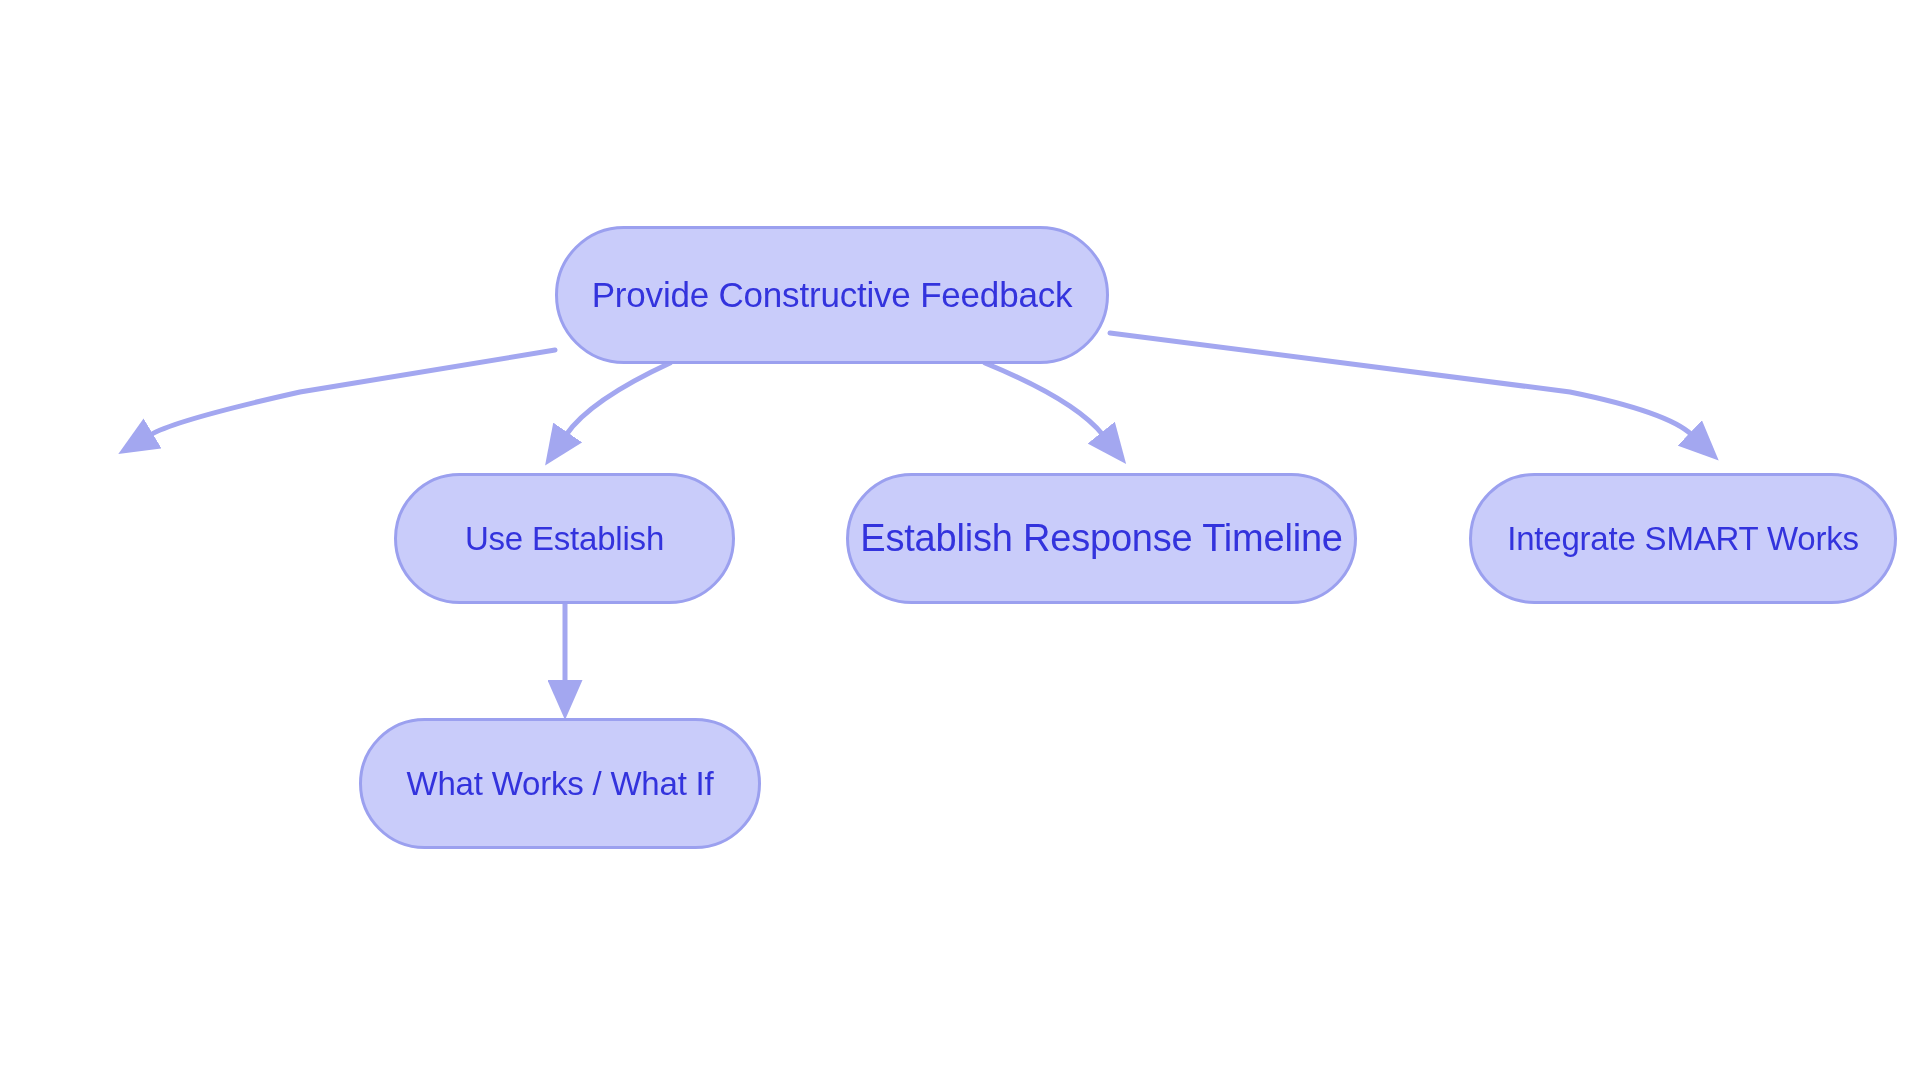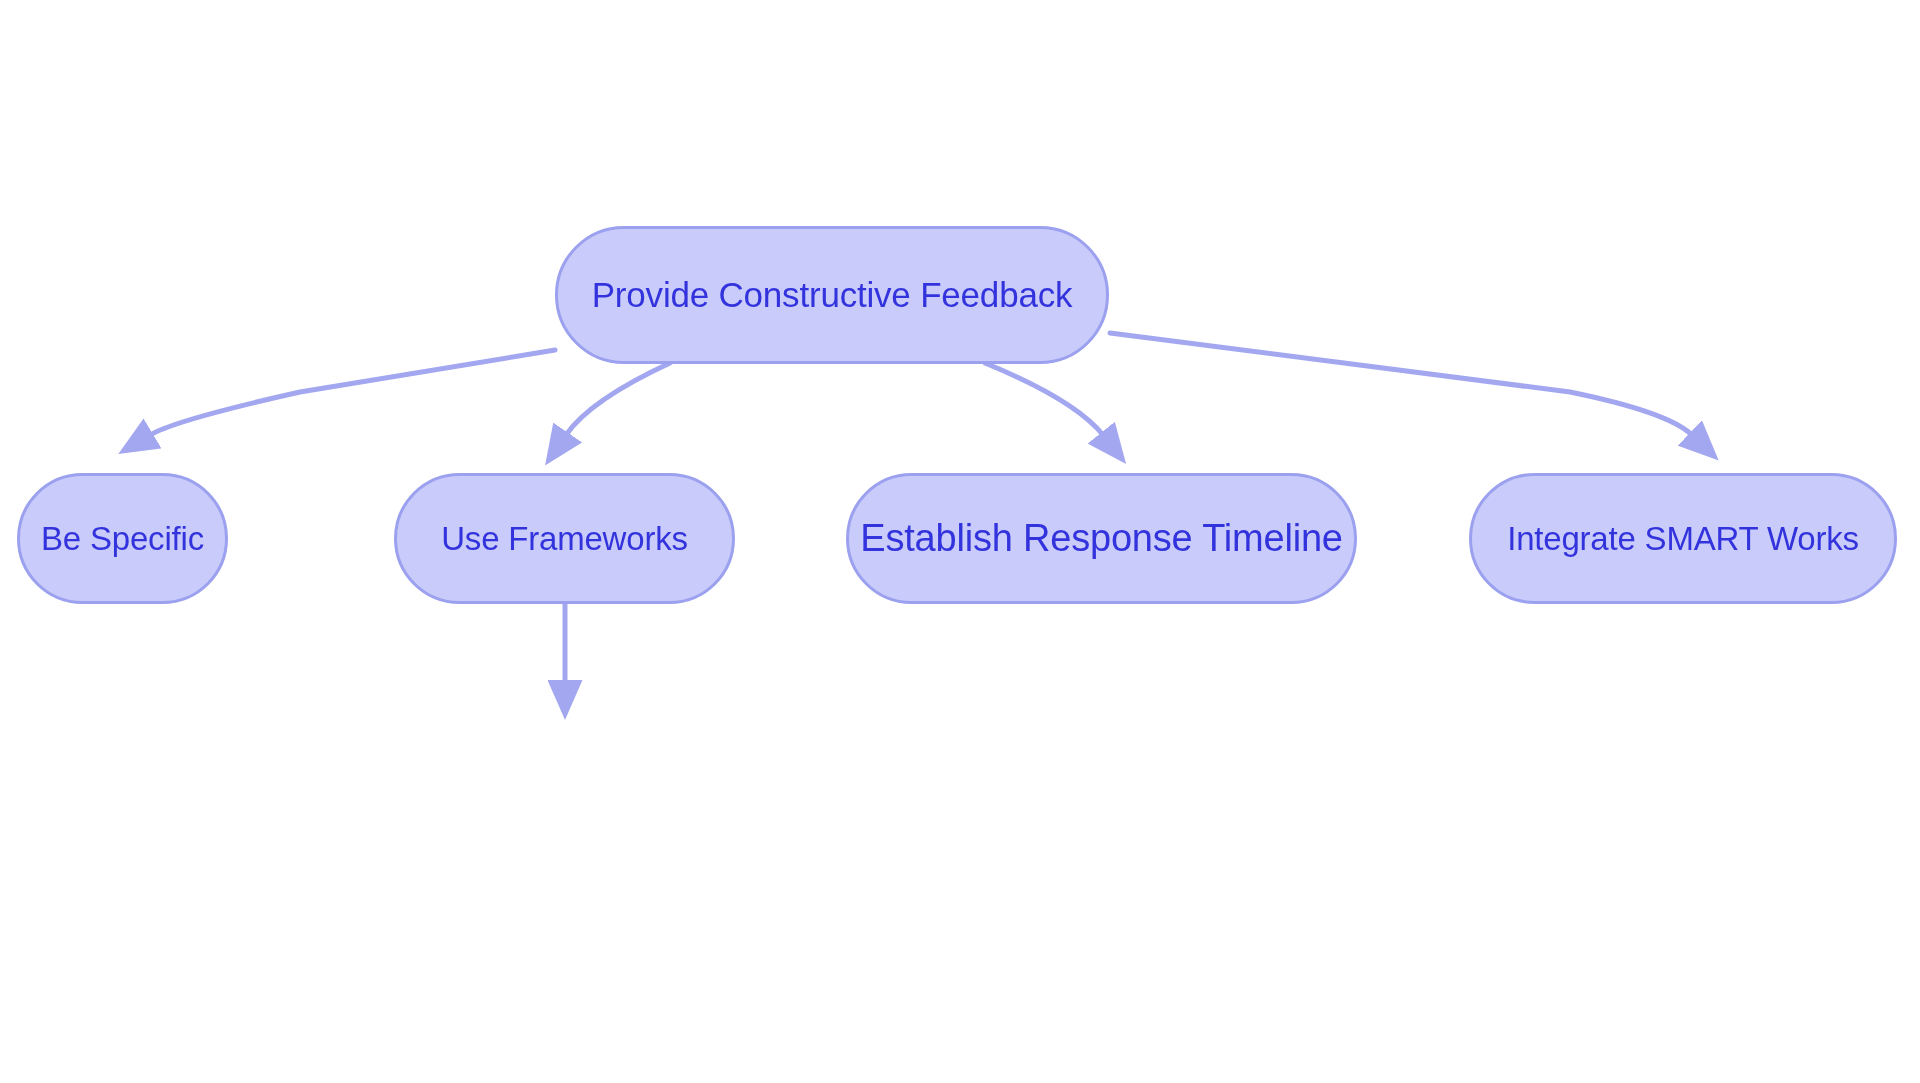--- a/index.html
+++ b/index.html
@@ -116,30 +116,30 @@
 
     <path d="M 1110,333 L 1570,392 Q 1668,412 1692,435" fill="none" stroke="#a3a7f0" stroke-width="5" stroke-linecap="round" marker-end="url(#arrowhead)"></path>
 
     <path d="M 565,604 L 565,683" fill="none" stroke="#a3a7f0" stroke-width="5" stroke-linecap="round" marker-end="url(#arrowhead)"></path>
   </svg>
 
   <div class="node" id="node-root">
     <span class="node-label">Provide Constructive Feedback</span>
   </div>
 
-  <div class="node" id="node-be-specific">
-    <span class="node-label">Be Specific</span>
-  </div>
 
   <div class="node" id="node-use-frameworks">
-    <span class="node-label">Use Frameworks</span>
+    <span class="node-label">Use Establish</span>
   </div>
 
   <div class="node" id="node-establish-response-timeline">
     <span class="node-label">Establish Response Timeline</span>
   </div>
 
   <div class="node" id="node-integrate-smart-goals">
     <span class="node-label">Integrate SMART Works</span>
   </div>
 
+  <div class="node" id="node-what-works-what-if">
+    <span class="node-label">What Works / What If</span>
+  </div>
 
 </div>
 
 </body></html>

